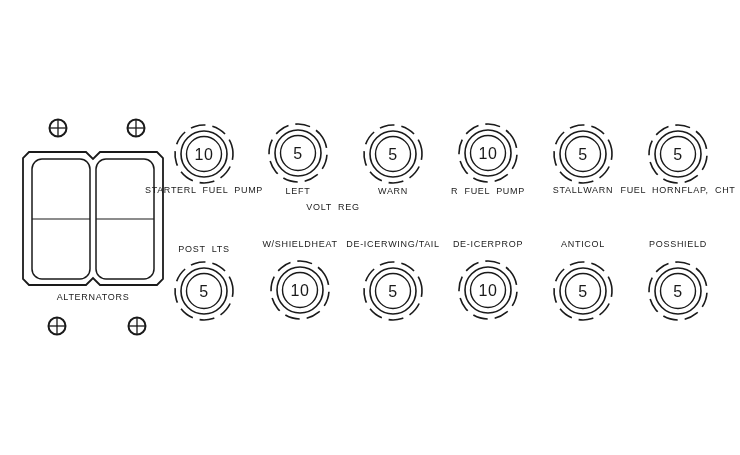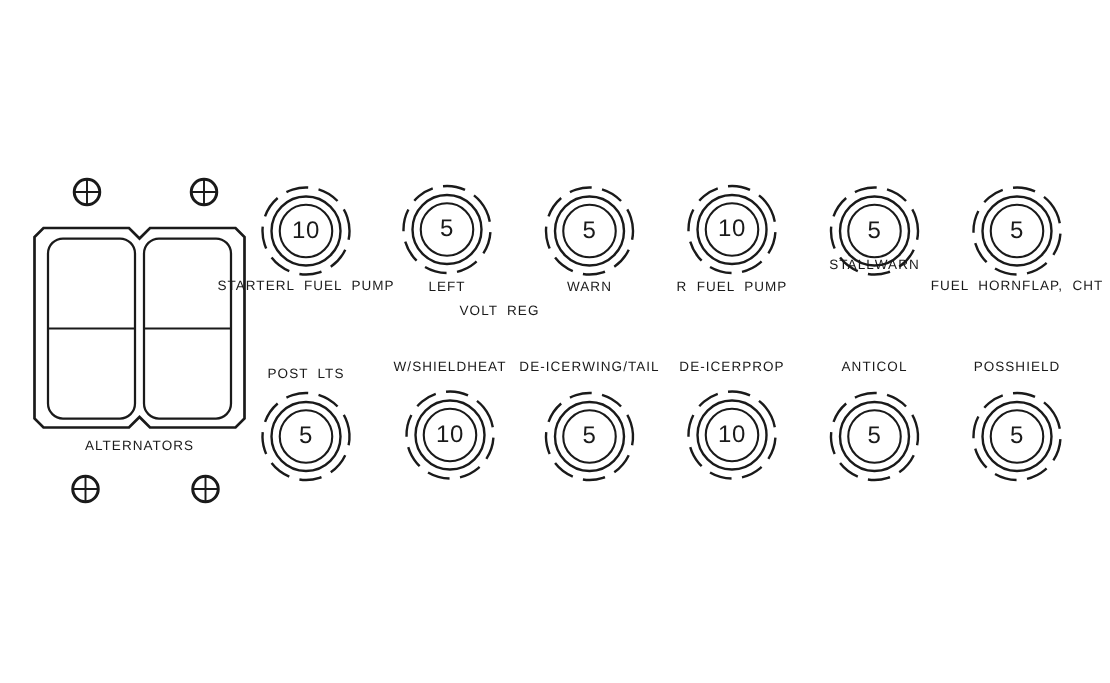--- a/index.html
+++ b/index.html
@@ -139,21 +139,21 @@
   </div>
   <div class="lbl" style="left:393px;top:187px;">
     <span>WARN</span>
   </div>
   <div class="lbl" style="left:333px;top:203px;">
     <span>VOLT REG</span>
   </div>
   <div class="lbl" style="left:488px;top:187px;">
     <span>R FUEL PUMP</span>
   </div>
-  <div class="lbl" style="left:583px;top:172px;">
+  <div class="lbl" style="left:583px;top:186px;">
     <span>STALL</span>
     <span>WARN</span>
   </div>
   <div class="lbl" style="left:678px;top:186px;">
     <span>FUEL HORN</span>
     <span>FLAP, CHT</span>
   </div>
 
   <div class="lbl" style="left:204px;top:245px;">
     <span>POST LTS</span>

